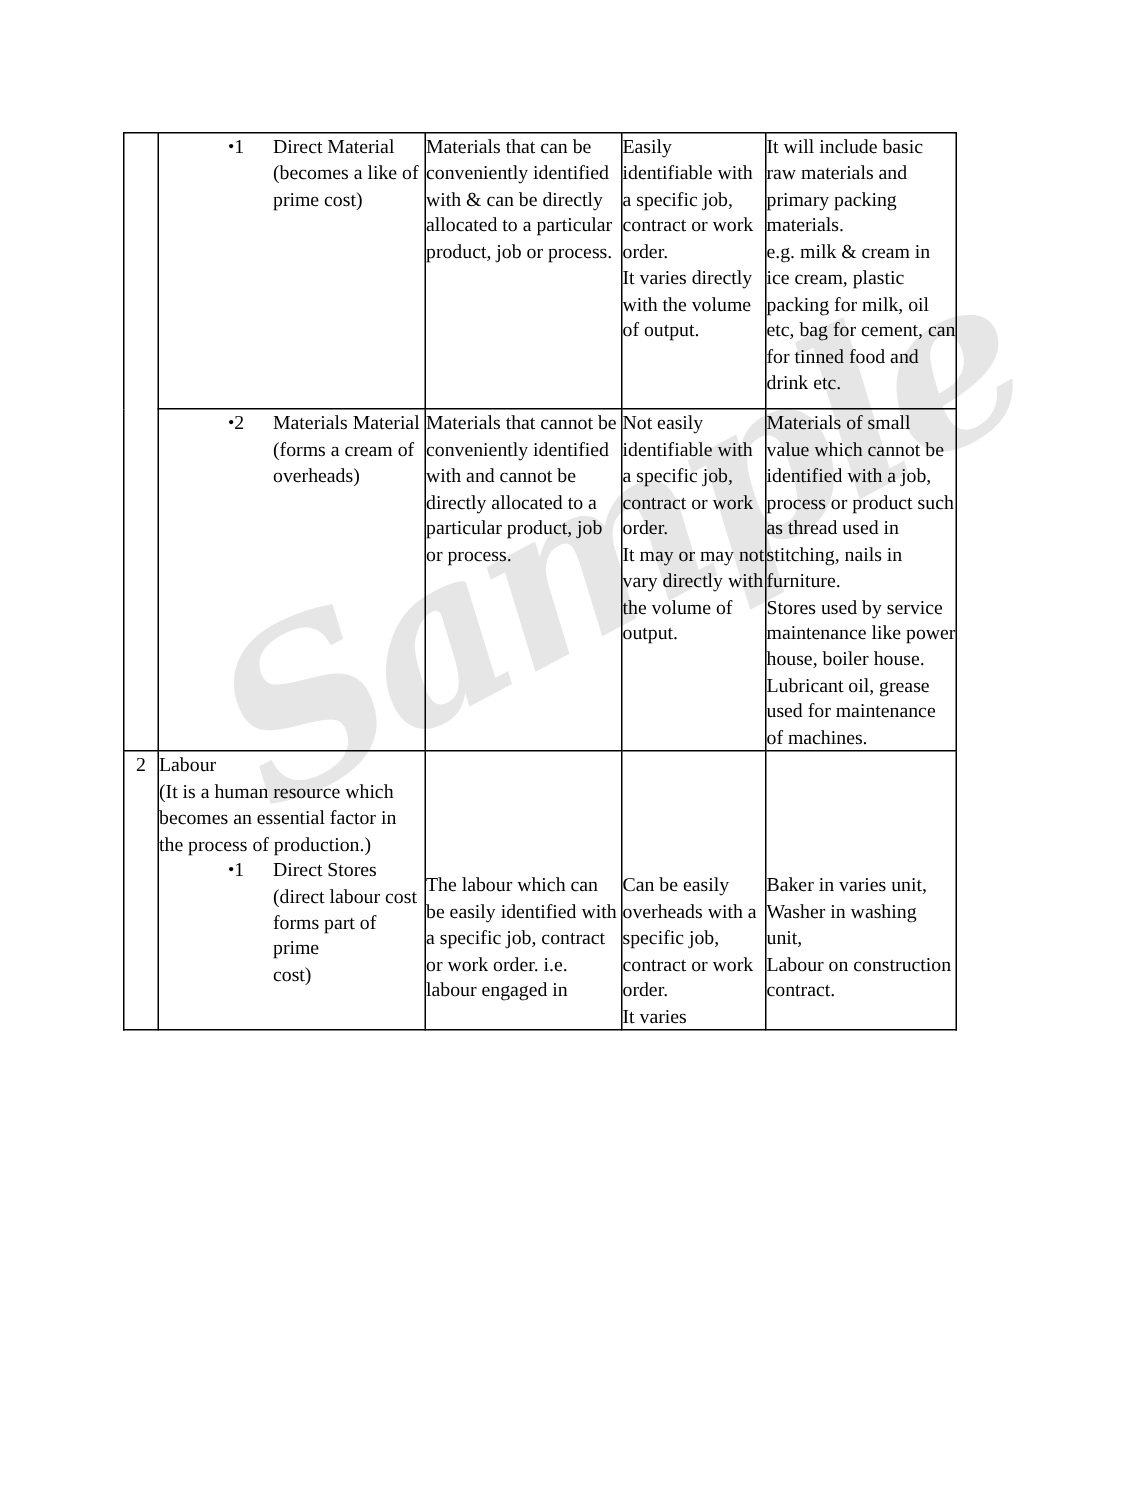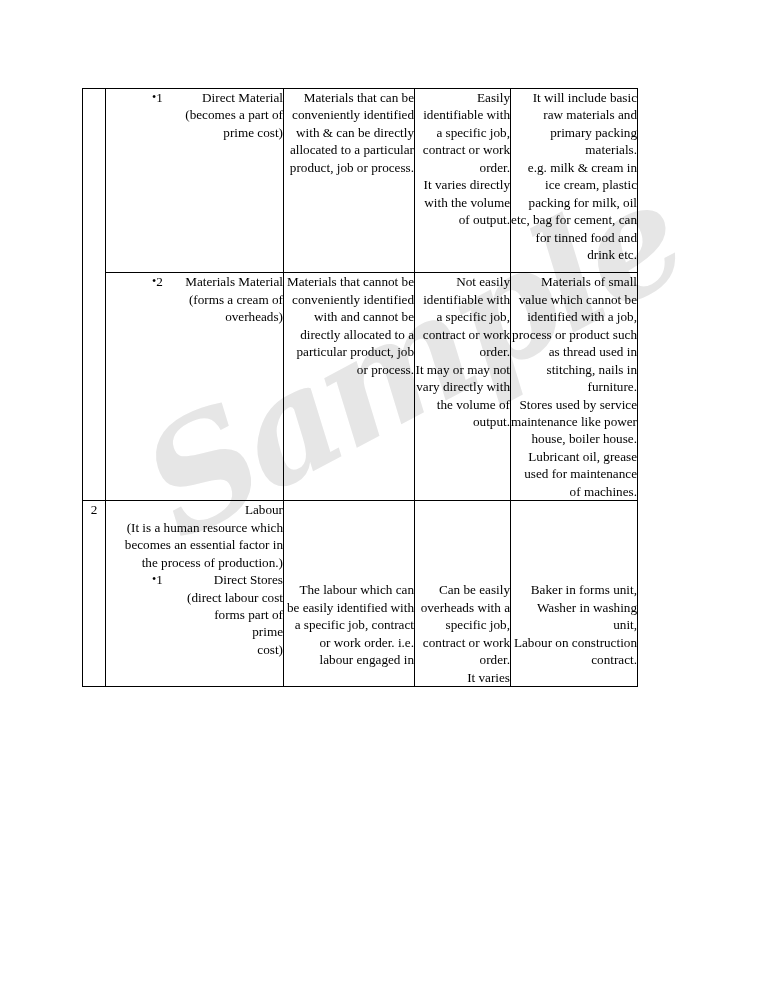--- a/index.html
+++ b/index.html
@@ -88,21 +88,21 @@
     left: 0;
     top: 0;
     white-space: nowrap;
   }
   .sub-item .bullet-num .dot {
     font-size: 12px;
     vertical-align: 1px;
   }
   .sub-body { display: block; }
 
-  .para { display: block; text-align: right; }
+  .para { display: block; }
 
   
   .spacer-131 { height: 131px; }
   .spacer-80  { height: 80px; }
 
   .pre-line { white-space: pre-line; }
 </style>
 </head>
 <body>
 
@@ -124,21 +124,21 @@
       <tr>
         <td class="cell-pad-sr" rowspan="2"></td>
 
         <td class="cell-pad">
           <div class="sub-item">
             <span class="bullet-num">
               <span class="dot">•</span><span>1</span>
             </span>
             <span class="sub-body">
               <span class="para">Direct Material</span>
-              <span class="para pre-line">(becomes a part of
+              <span class="para pre-line">(becomes a like of
 prime cost)</span>
             </span>
           </div>
           <div class="spacer-131"></div>
         </td>
 
         <td class="cell-pad">
           <span class="para pre-line">Materials that can be conveniently identified with &amp; can be directly allocated to a particular product, job or process.</span>
         </td>
 
@@ -208,21 +208,21 @@
         </td>
 
         <td class="cell-pad">
           <div class="spacer-80"></div>
           <span class="para pre-line">Can be easily overheads with a specific job, contract or work order.
 It varies</span>
         </td>
 
         <td class="cell-pad">
           <div class="spacer-80"></div>
-          <span class="para pre-line">Baker in forms unit,
+          <span class="para pre-line">Baker in varies unit,
 Washer in washing unit,
 Labour on construction contract.</span>
         </td>
       </tr>
 
     </tbody>
   </table>
 </div>
 
 </body></html>

